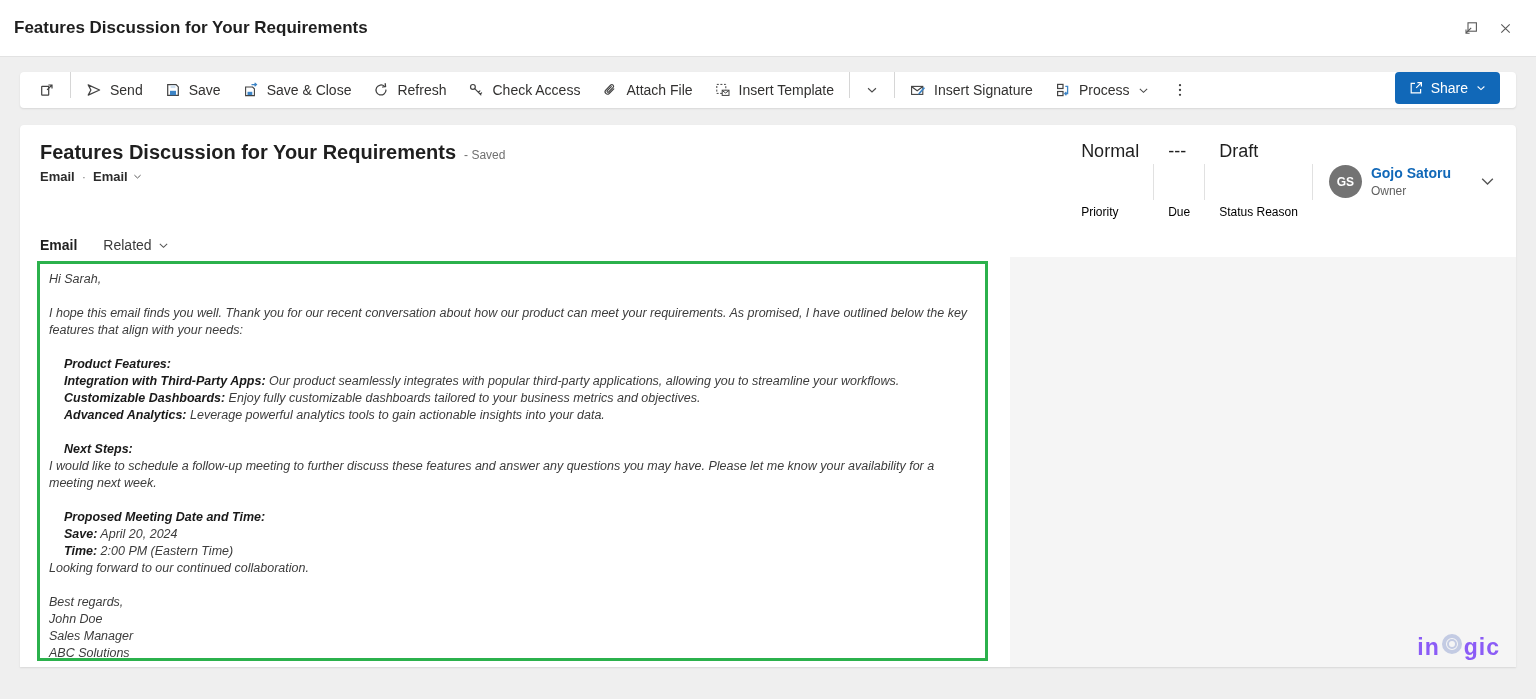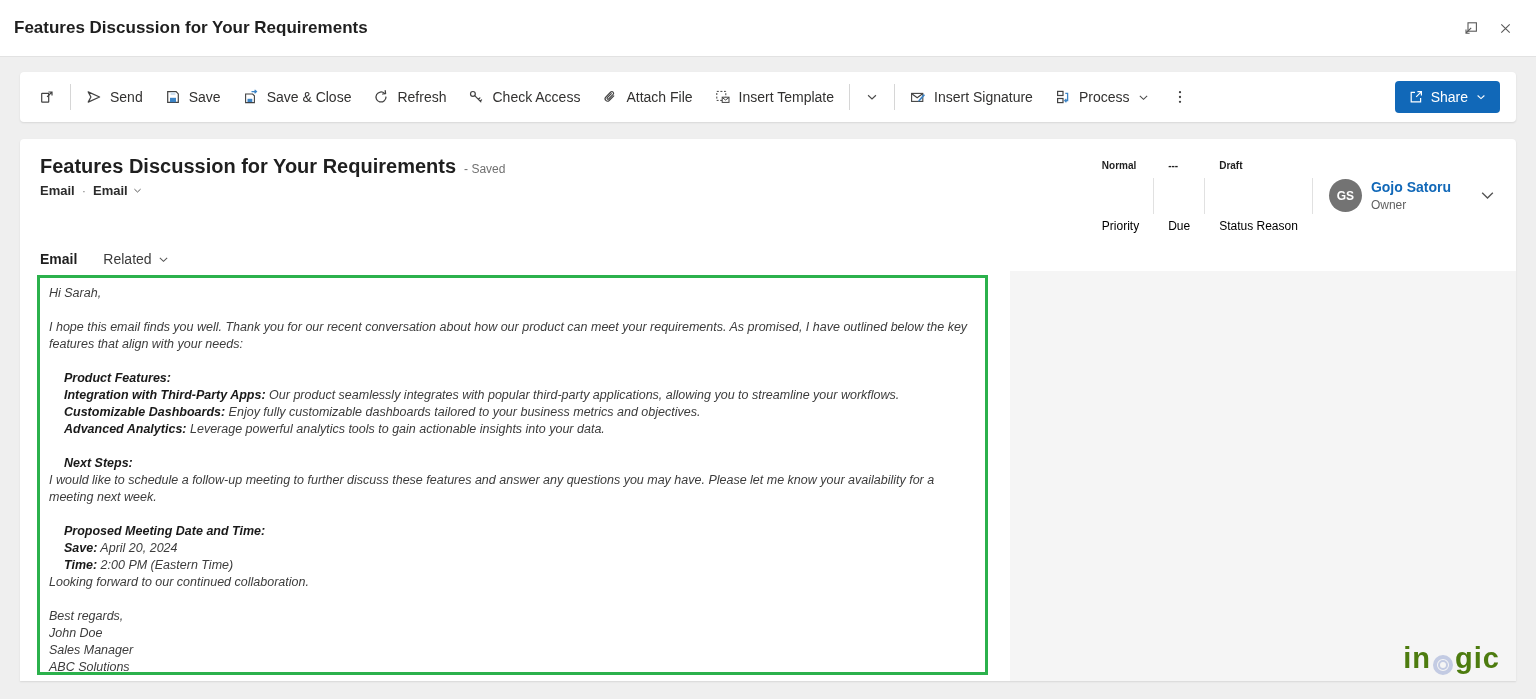--- a/index.html
+++ b/index.html
@@ -7,22 +7,22 @@
     font-family:"Liberation Sans", sans-serif; background:#efefef; color:#242424; }
 
   
   .titlebar { height:57px; background:#fff; border-bottom:1px solid #e2e2e2;
     display:flex; align-items:center; padding:0 14px; }
   .titlebar h1 { font-size:17px; font-weight:700; color:#1f1f1f; flex:1; }
   .tb-iconbtn { width:34px; height:34px; display:flex; align-items:center; justify-content:center;
     background:none; border:none; cursor:pointer; color:#5a5a5a; }
 
   
-  .cmdbar { margin:15px 20px 0; height:50px; background:#fff; border-radius:4px;
-    box-shadow:0 1px 2px rgba(0,0,0,.10); display:flex; align-items:center; padding:0 8px; }
+  .cmdbar { margin:15px 20px 0; height:36px; background:#fff; border-radius:4px;
+    box-shadow:0 1px 2px rgba(0,0,0,.10); display:flex; padding:0 8px; }
   .cmd { display:flex; align-items:center; gap:8px; height:36px; padding:0 11px;
     background:none; border:none; font-family:inherit; font-size:14px; color:#323130; cursor:pointer;
     border-radius:3px; white-space:nowrap; }
   .cmd-divider { width:1px; height:26px; background:#d6d6d6; margin:0 4px; }
   .cmd .chev { color:#4a4a4a; }
   .cmd-spacer { flex:1; }
   .share-btn { display:flex; align-items:center; gap:7px; height:32px; padding:0 13px;
     margin-right:8px; background:#1168b8; color:#fff; border:none; border-radius:4px;
     font-family:inherit; font-size:14px; cursor:pointer; }
 
@@ -34,21 +34,21 @@
   .rec-title-row { display:flex; align-items:baseline; gap:8px; }
   .rec-title { font-size:20px; font-weight:600; color:#1f1f1f; }
   .rec-saved { font-size:12px; color:#707070;margin-top:8px; }
   .rec-sub { margin-top:5px; display:flex; align-items:center; gap:7px; font-size:13px; font-weight:700; color:#2b2b2b; }
   .rec-sub .dot { color:#888; font-weight:400; }
   .form-selector { display:flex; align-items:center; gap:4px; cursor:pointer; }
   .form-selector .chev { color:#555; }
 
   .head-fields { display:flex; align-items:center; margin-top:2px; }
   .hfield { padding:0 14px; }
-  .hfield .val { font-size:10px; font-weight:700; color:#1f1f1f; line-height:19px; }
+  .hfield .val { font-size:18px; font-weight:400; color:#1f1f1f; line-height:19px; }
   .hfield .lbl { font-size:12px; color:#000000; line-height:17px;margin-top:43px; }
   .hsep { width:1px; height:36px; background:#e1e1e1; }
   .owner-block { display:flex; align-items:center; gap:9px; padding:0 10px 0 16px; }
   .avatar { width:33px; height:33px; border-radius:50%; background:#737373; color:#fff;
     font-size:12px; font-weight:700; display:flex; align-items:center; justify-content:center; }
   .owner-name { font-size:14px; font-weight:600; color:#1168b8; line-height:19px; cursor:pointer; }
   .owner-lbl { font-size:12px; color:#616161; line-height:17px; }
   .head-chev { background:none; border:none; color:#555; cursor:pointer; margin-left:14px; padding:4px; }
 
   
@@ -60,22 +60,22 @@
 
   
   .body-region { position:absolute; left:0; right:0; top:131px; bottom:0; background:#fff; }
   .side-panel { position:absolute; left:990px; right:0; top:1px; bottom:0; background:#f5f5f5; }
   .email-editor { position:absolute; left:17px; top:5px; width:951px; height:400px;
     border:3px solid #2bb14c; background:#fff; padding:7px 9px; overflow:hidden; cursor:text; }
   .email-line { font-size:12.5px; line-height:17px; color:#3c3c3c;font-style:italic; }
   .email-line b { color:#191919;padding-left:15px; }
 
   
-  .watermark { position:absolute; right:16px; bottom:6px; display:flex; align-items:flex-end;
-    font-size:29px; font-weight:800; letter-spacing:1px; color:#4d7c0f; user-select:none; }
+  .watermark { position:absolute; right:16px; bottom:6px; display:flex; align-items:flex-start;
+    font-size:23px; font-weight:800; letter-spacing:1px; color:#8b5cf6; user-select:none; }
   .wm-gear { width:20px; height:20px; border:4px solid #c3cbe3; border-radius:50%;
     margin:0 2px; display:flex; align-items:center; justify-content:center; }
   .wm-gear::after { content:""; width:6px; height:6px; border:2px solid #c3cbe3; border-radius:50%; }
 
   svg { display:block; }
 </style>
 </head>
 <body>
 
 <div class="titlebar">

